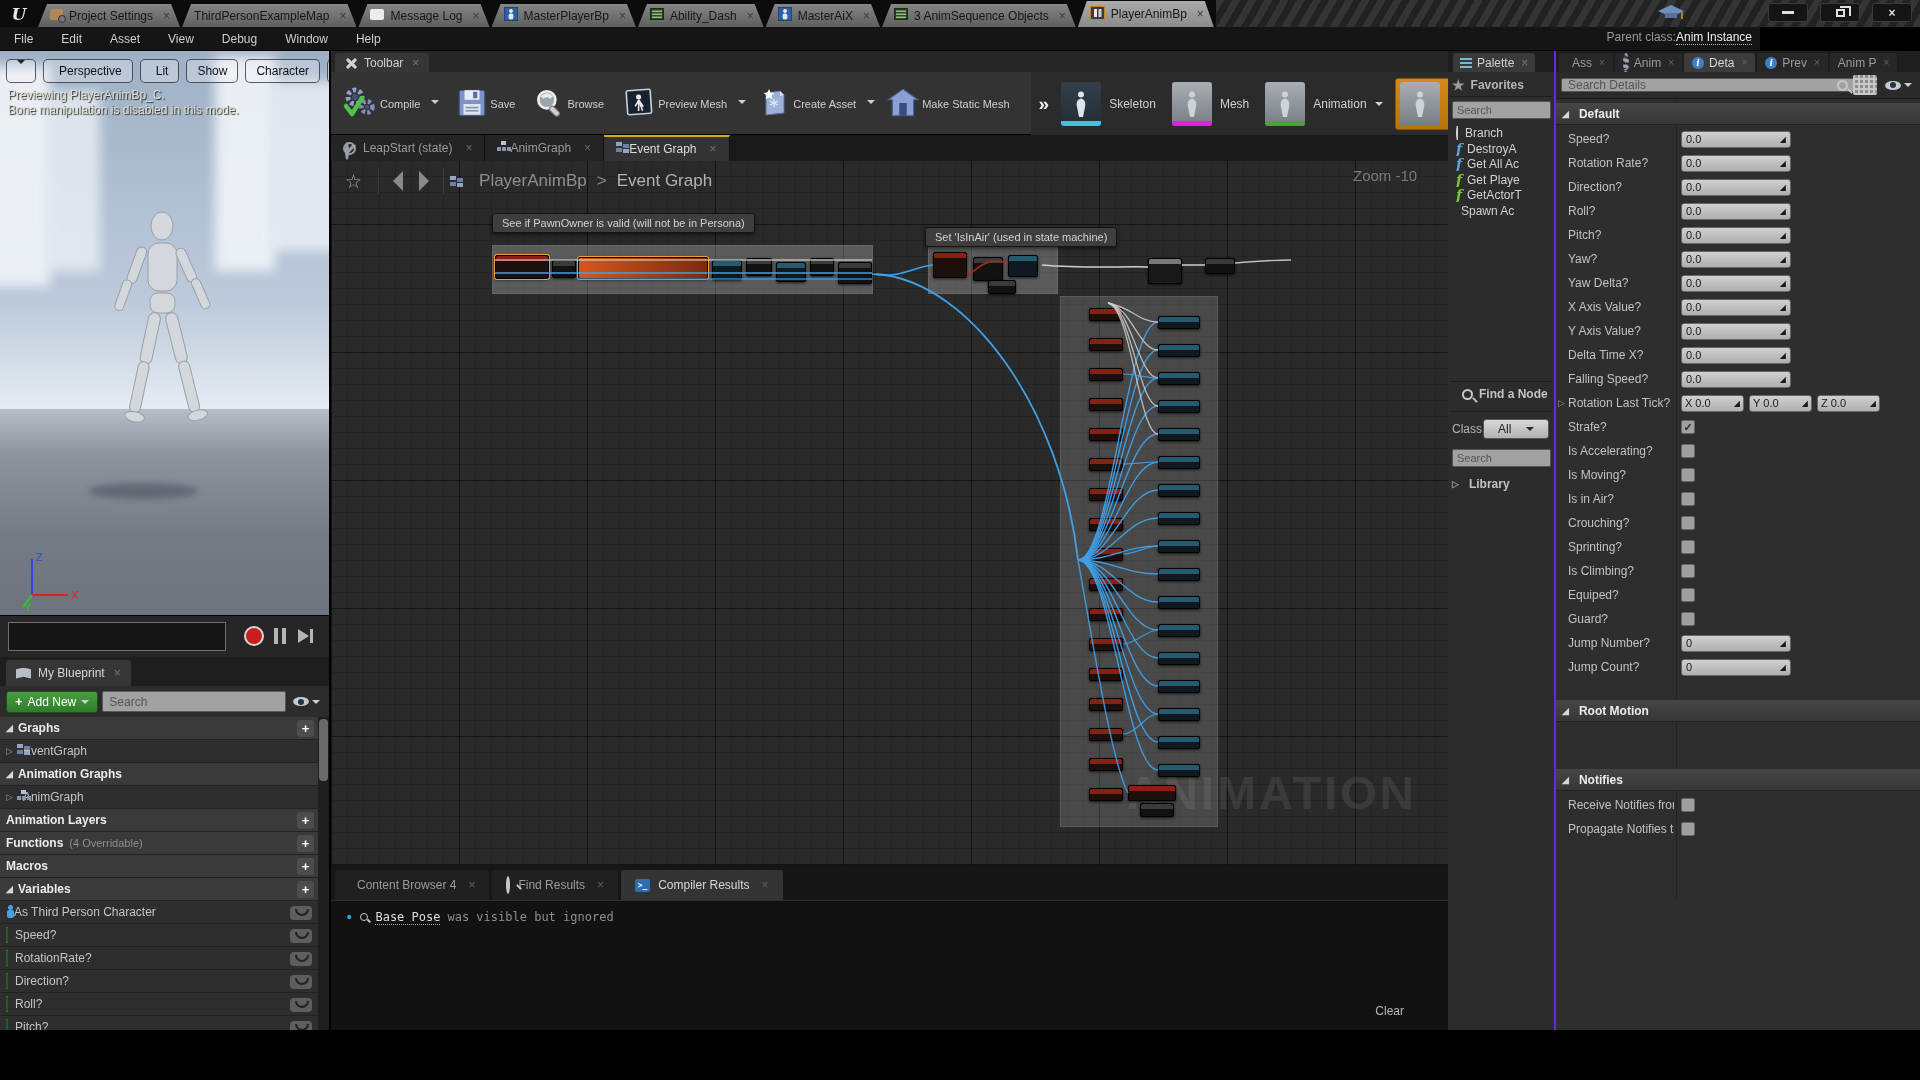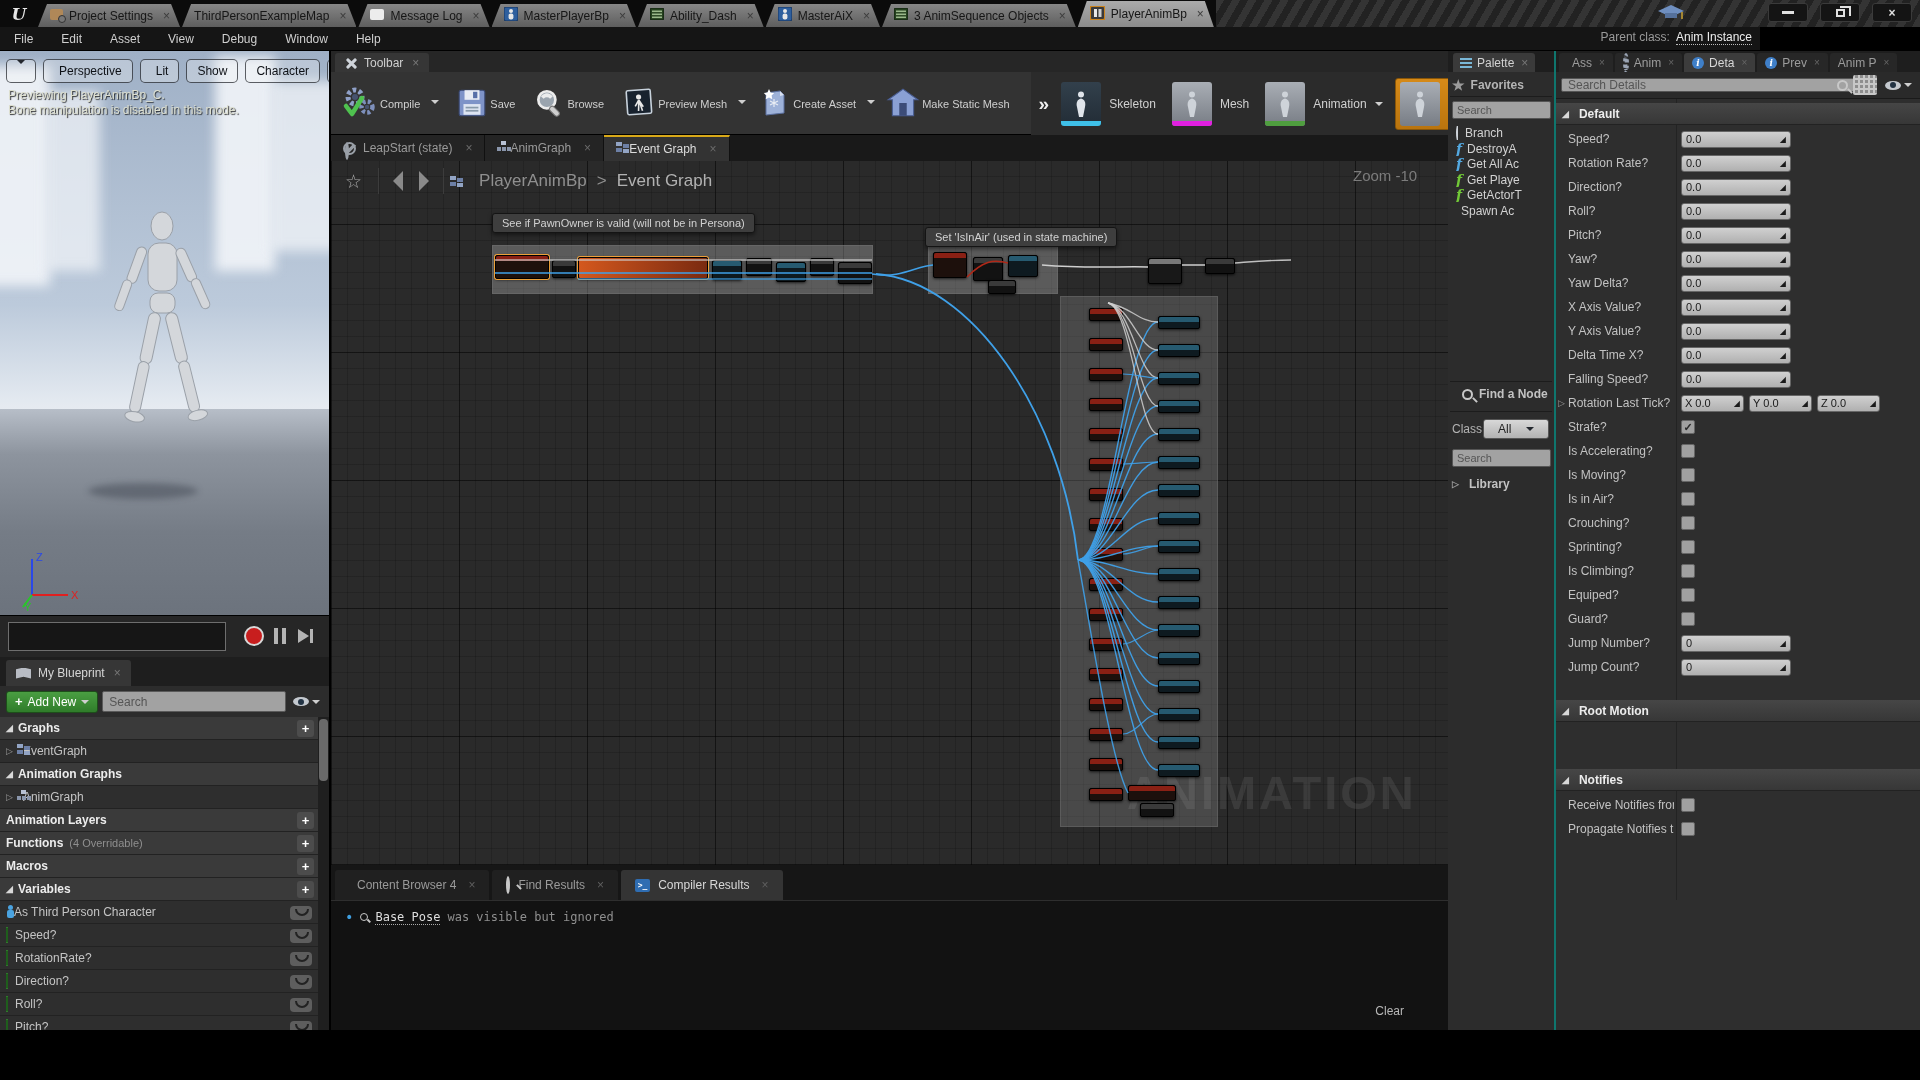--- a/index.html
+++ b/index.html
@@ -24,21 +24,21 @@
   .win-btn{width:40px;height:19px;background:#141414;border:1px solid #3a3a3a;border-radius:3px;
     display:flex;align-items:center;justify-content:center;color:#e0e0e0;font-weight:bold;font-size:12px;}
   .win-bar{width:12px;height:3px;background:#e0e0e0;}
   .win-restore{width:9px;height:8px;border:2px solid #e0e0e0;position:relative;}
   .win-restore::before{content:"";position:absolute;left:2px;top:-5px;width:9px;height:8px;border:2px solid #e0e0e0;border-bottom:none;border-left:none;}
 
   
   .menubar{position:absolute;left:0;top:27px;width:1760px;height:24px;background:#151515;display:flex;align-items:center;border-bottom:1px solid #000;}
   .menu-item{padding:0 14px;color:#cfcfcf;font-size:12px;}
   .parent-class{position:absolute;right:8px;top:3px;font-size:12px;color:#9a9a9a;}
-  .parent-class b{color:#ececec;font-weight:normal;border-bottom:1px dotted #bbb;margin-left:6px;}
+  .parent-class b{color:#ececec;font-weight:normal;border-bottom:1px dotted #bbb;}
 
   
   .viewport{position:absolute;left:0;top:51px;width:331px;height:564px;overflow:hidden;
     background:linear-gradient(180deg,#9fb0c6 0%,#bccadb 45%,#e3e9f0 62%,#e7ebf1 64%);border-right:2px solid #000;}
   .bldg{position:absolute;filter:blur(6px);background:rgba(240,243,247,.92);}
   .ground{position:absolute;left:0;top:358px;width:100%;height:206px;
     background:linear-gradient(180deg,#b7bec8 0,#8d949e 22%,#757c86 60%,#6c737d 100%);}
   .vp-buttons{position:absolute;left:6px;top:8px;display:flex;gap:7px;}
   .vp-btn{height:24px;display:flex;align-items:center;gap:5px;padding:0 10px;border-radius:5px;
     background:rgba(248,249,250,.30);border:1px solid rgba(10,14,20,.65);color:#0e1116;font-size:12px;white-space:nowrap;}
@@ -167,21 +167,21 @@
   .cr-icon{width:15px;height:13px;background:#2f6db2;border-radius:2px;color:#fff;font-size:8px;font-weight:bold;display:flex;align-items:center;justify-content:center;font-family:"DejaVu Sans Mono",monospace;}
   .logpanel{position:absolute;left:331px;top:900px;width:1117px;height:130px;background:#121212;border-top:1px solid #2e2e2e;}
   .log-entry{position:absolute;left:14px;top:8px;display:flex;align-items:center;gap:7px;font-family:"DejaVu Sans Mono",monospace;font-size:12px;color:#8f8f8f;}
   .log-bullet{color:#3f9fe0;font-size:14px;}
   .log-mag{width:8px;height:8px;border:1.5px solid #c8c8c8;border-radius:50%;position:relative;}
   .log-mag::after{content:"";position:absolute;left:6px;top:6px;width:4px;height:1.5px;background:#c8c8c8;transform:rotate(45deg);}
   .log-link{color:#dedede;border-bottom:1px dotted #aaa;}
   .clear-btn{position:absolute;right:44px;bottom:12px;color:#b8b8b8;font-size:12px;}
 
   
-  .palette{position:absolute;left:1448px;top:51px;width:108px;height:979px;background:#2c2c2c;border-right:2px solid #0f766e;overflow:hidden;}
+  .palette{position:absolute;left:1448px;top:51px;width:108px;height:979px;background:#2c2c2c;border-right:2px solid #6d28d9;overflow:hidden;}
   .pal-tab{position:absolute;left:5px;top:2px;height:19px;background:#3a3a3a;border-radius:3px 3px 0 0;display:flex;align-items:center;gap:5px;padding:0 7px;color:#d2d2d2;}
   .pal-list-icon{width:12px;height:10px;background:repeating-linear-gradient(0deg,#7ab8d8 0 2px,transparent 2px 4px);}
   .pal-fav{position:absolute;left:4px;top:26px;display:flex;align-items:center;gap:6px;color:#b4b4b4;font-weight:bold;}
   .star-ico{color:#9a9a9a;font-size:14px;}
   .pal-search{position:absolute;left:4px;width:99px;height:18px;background:#a2a2a2;border:1px solid #555;border-radius:2px;color:#333;font-size:11px;padding:0 4px;font-family:"Liberation Sans",sans-serif;}
   .pal-search::placeholder{color:#555;}
   .pal-item{position:absolute;left:8px;display:flex;align-items:center;gap:5px;color:#d2d2d2;white-space:nowrap;width:96px;overflow:hidden;}
   .fn-ico{font-family:"DejaVu Serif",serif;font-style:italic;font-weight:bold;font-size:14px;line-height:12px;}
   .branch-ico{width:12px;height:12px;border:2.5px solid #cfd4da;border-right-color:transparent;border-radius:50%;transform:rotate(45deg);}
   .spawn-ico{width:12px;height:12px;border-radius:50%;background:radial-gradient(circle at 35% 30%,#fff,#9a9a9a 45%,#4a4a4a);}

